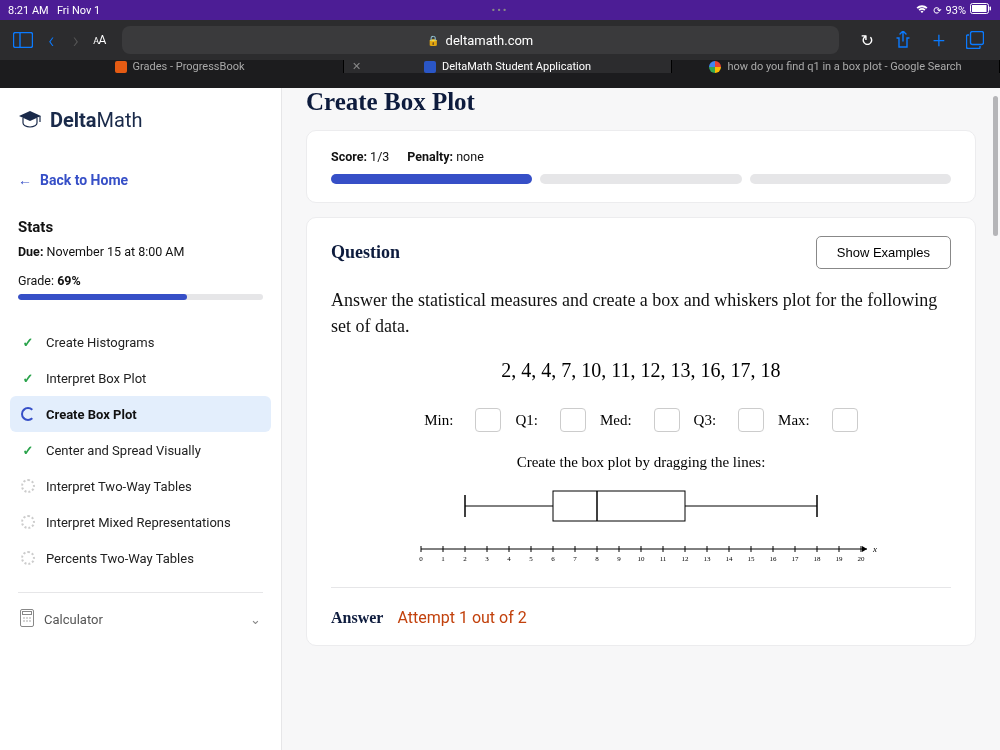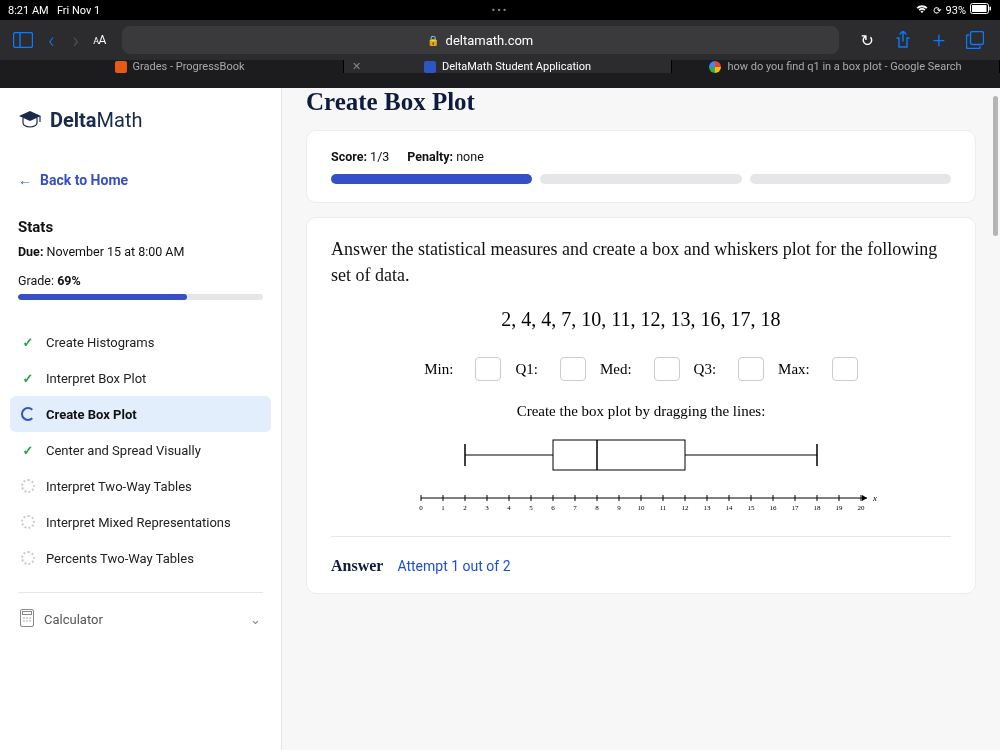--- a/index.html
+++ b/index.html
@@ -1,17 +1,17 @@
 <!DOCTYPE html>
 <html><head>
 <meta charset="utf-8">
 <style>
   * { margin:0; padding:0; box-sizing:border-box; }
   body { font-family:-apple-system,BlinkMacSystemFont,"Segoe UI",Roboto,sans-serif; background:#1a1a1a; width:1000px; height:750px; overflow:hidden; }
-  .status-bar { height:20px; background:#000000; color:#fff; font-size:11px; display:flex; align-items:center; padding:0 8px; justify-content:space-between; }
+  .status-bar { height:20px; background:#4c1d95; color:#fff; font-size:11px; display:flex; align-items:center; padding:0 8px; justify-content:space-between; }
   .status-right { display:flex; align-items:center; gap:4px; }
   .ellipses { position:absolute; left:50%; transform:translateX(-50%); color:#888; letter-spacing:2px; }
   
   .browser-bar { height:40px; background:#2c2c2e; display:flex; align-items:center; padding:0 12px; gap:10px; }
   .sidebar-btn { width:22px; height:22px; display:flex; align-items:center; justify-content:center; color:#0a7aff; }
   .nav-back { color:#0a7aff; font-size:22px; font-weight:300; padding:0 4px; }
   .nav-fwd { color:#555; font-size:22px; font-weight:300; padding:0 4px; }
   .aa { color:#fff; font-size:12px; letter-spacing:-0.5px; }
   .url-bar { flex:1; height:28px; background:#3a3a3c; border-radius:8px; display:flex; align-items:center; justify-content:center; color:#fff; font-size:13px; gap:6px; margin:0 6px; }
   .lock-icon { font-size:10px; color:#aaa; }
@@ -62,21 +62,21 @@
   .examples-btn { border:1px solid #888; background:#fff; padding:8px 20px; border-radius:5px; font-size:13px; cursor:pointer; }
   .prompt { font-family:Georgia,serif; font-size:18px; color:#111; line-height:1.45; margin-bottom:20px; }
   .dataset { font-family:Georgia,serif; font-size:20px; text-align:center; margin-bottom:26px; }
   .stat-inputs { display:flex; justify-content:center; gap:14px; font-family:Georgia,serif; font-size:15px; align-items:center; margin-bottom:22px; }
   .stat-inputs .grp { display:flex; align-items:center; gap:22px; }
   .stat-box { width:26px; height:24px; border:1px solid #ccc; border-radius:4px; background:#fff; }
   .boxplot-label { font-family:Georgia,serif; font-size:15px; text-align:center; margin-bottom:10px; }
   .boxplot-area { display:flex; justify-content:center; margin-bottom:10px; }
   .answer-row { display:flex; align-items:baseline; gap:14px; padding-top:10px; }
   .answer-label { font-family:Georgia,serif; font-weight:700; font-size:16px; color:#0d1b3d; }
-  .attempt { font-size:14px; color:#1d4ed8; }
+  .attempt { font-size:16px; color:#c2410c; }
 
   .vscroll { position:absolute; right:2px; top:96px; width:5px; height:140px; background:#b5b5b8; border-radius:3px; }
 </style>
 </head>
 <body>
 
 <div class="status-bar">
   <div><span>8:21 AM</span> &nbsp; <span>Fri Nov 1</span></div>
   <span class="ellipses">•••</span>
   <div class="status-right">
@@ -234,20 +234,24 @@
         <span><b>Penalty:</b> <span>none</span></span>
       </div>
       <div class="seg-bar" id="seg-bar">
           <div class="seg filled"></div>
           <div class="seg"></div>
           <div class="seg"></div>
         </div>
     </div>
 
     <div class="card">
+      <div class="q-header">
+        <div class="q-title">Question</div>
+        <button class="examples-btn">Show Examples</button>
+      </div>
       <div class="prompt">Answer the statistical measures and create a box and whiskers plot for the following set of data.</div>
       <div class="dataset">2, 4, 4, 7, 10, 11, 12, 13, 16, 17, 18</div>
       <div class="stat-inputs">
         <span class="grp">
             <span>Min:</span>
             <input class="stat-box" style="">
           </span>
         <span class="grp">
             <span>Q1:</span>
             <input class="stat-box" style="">

